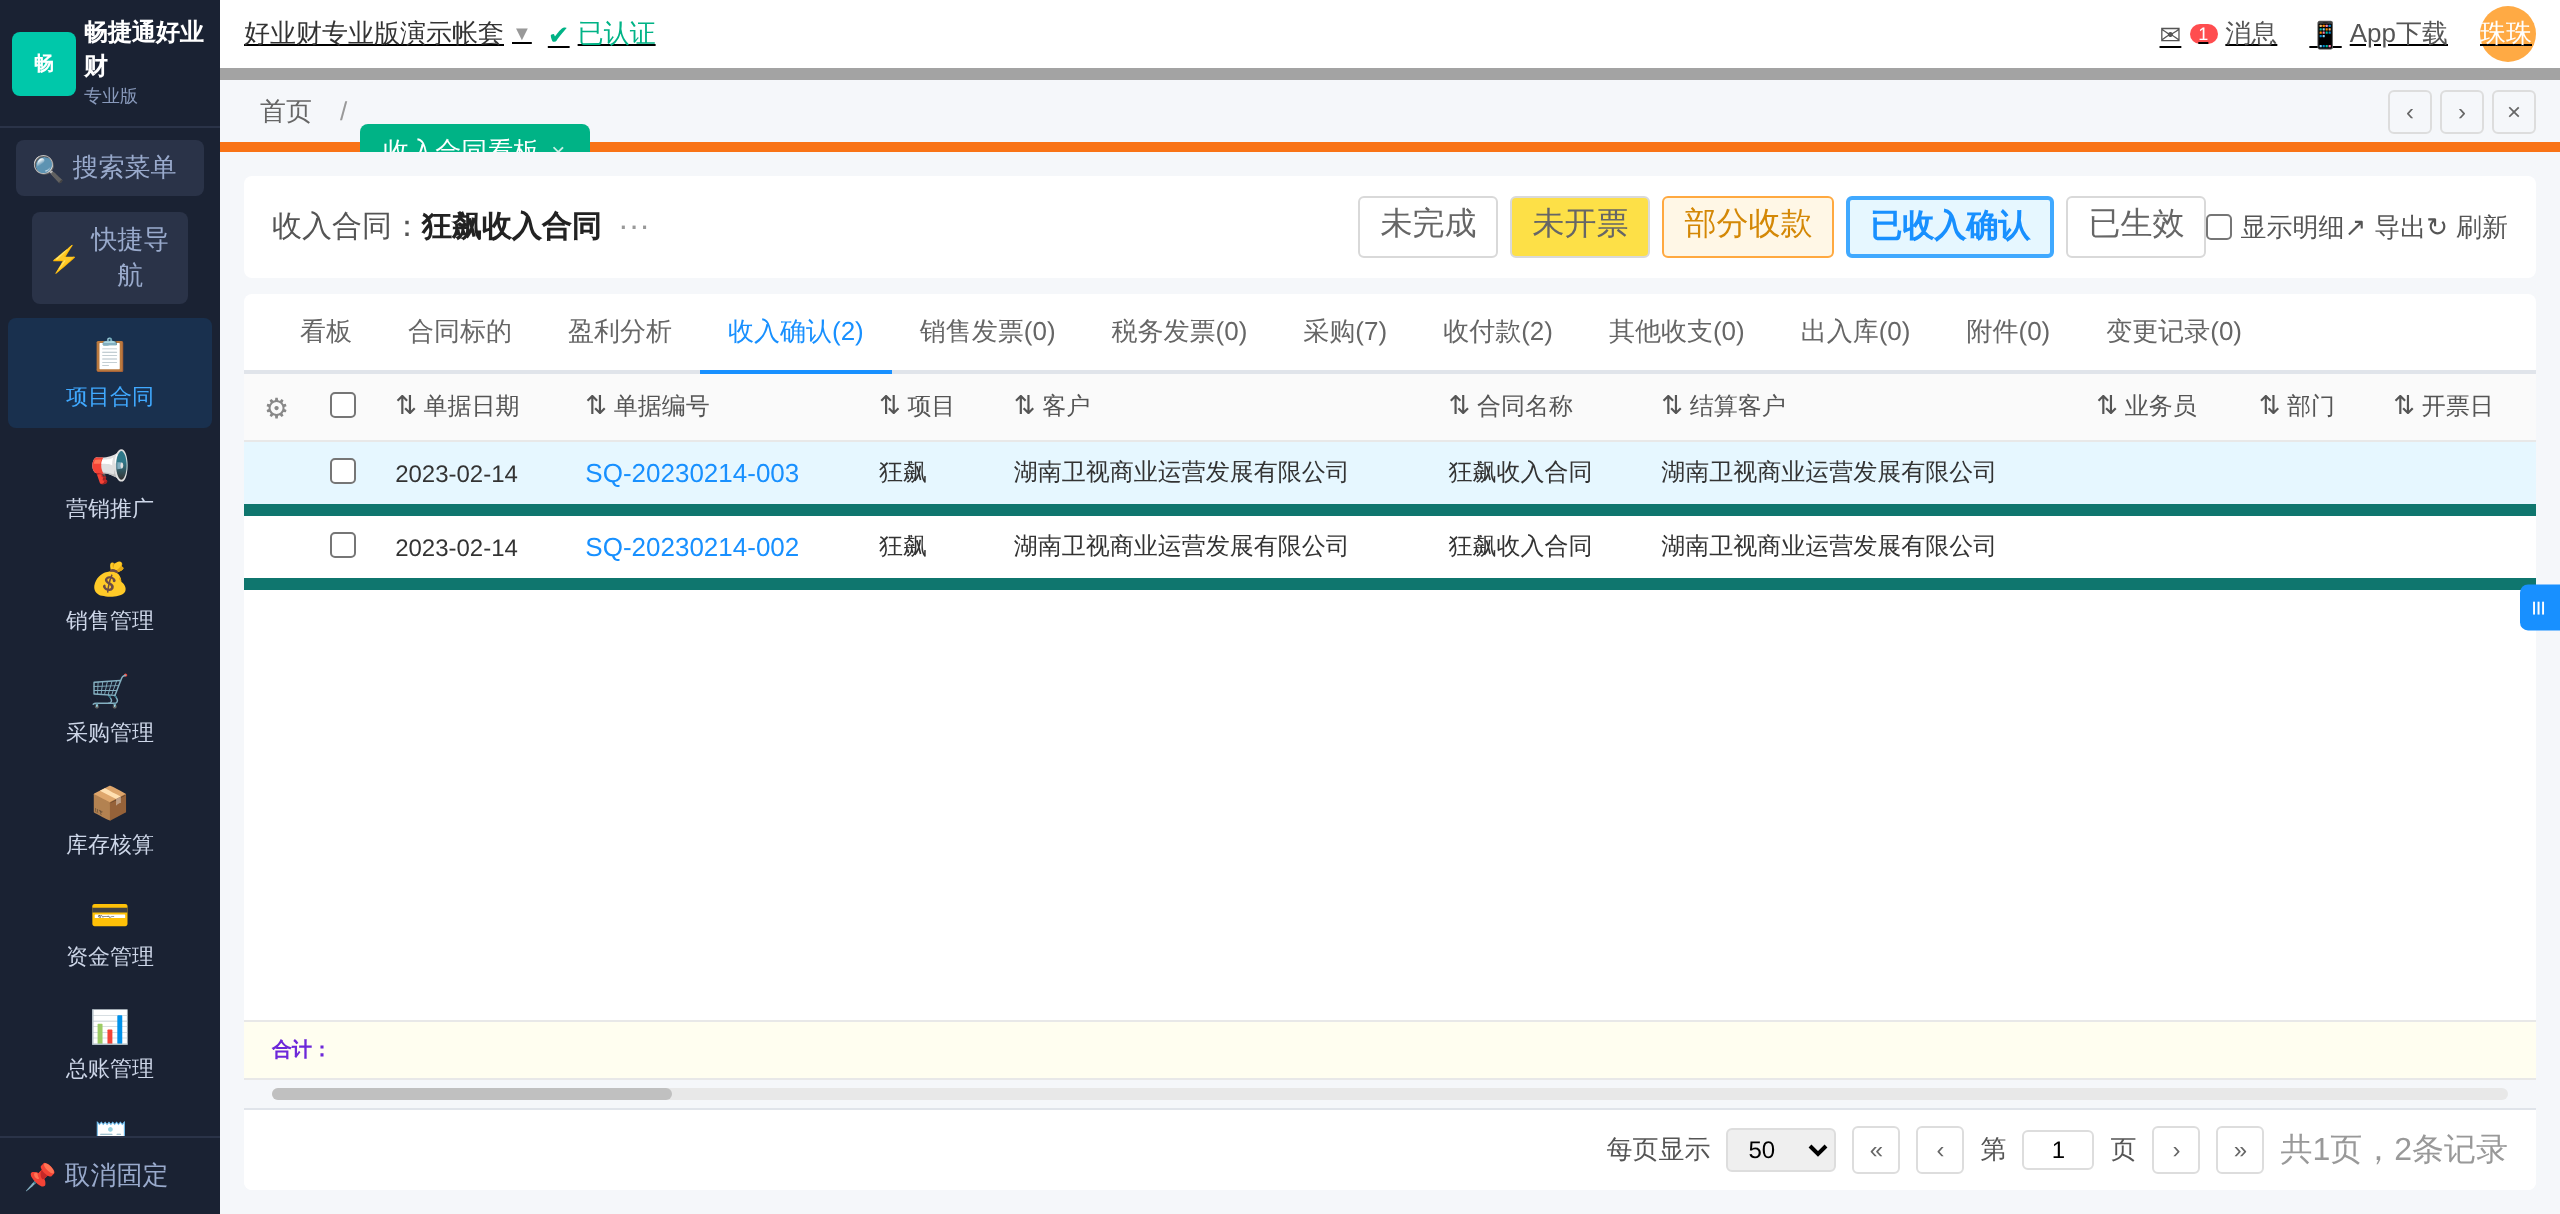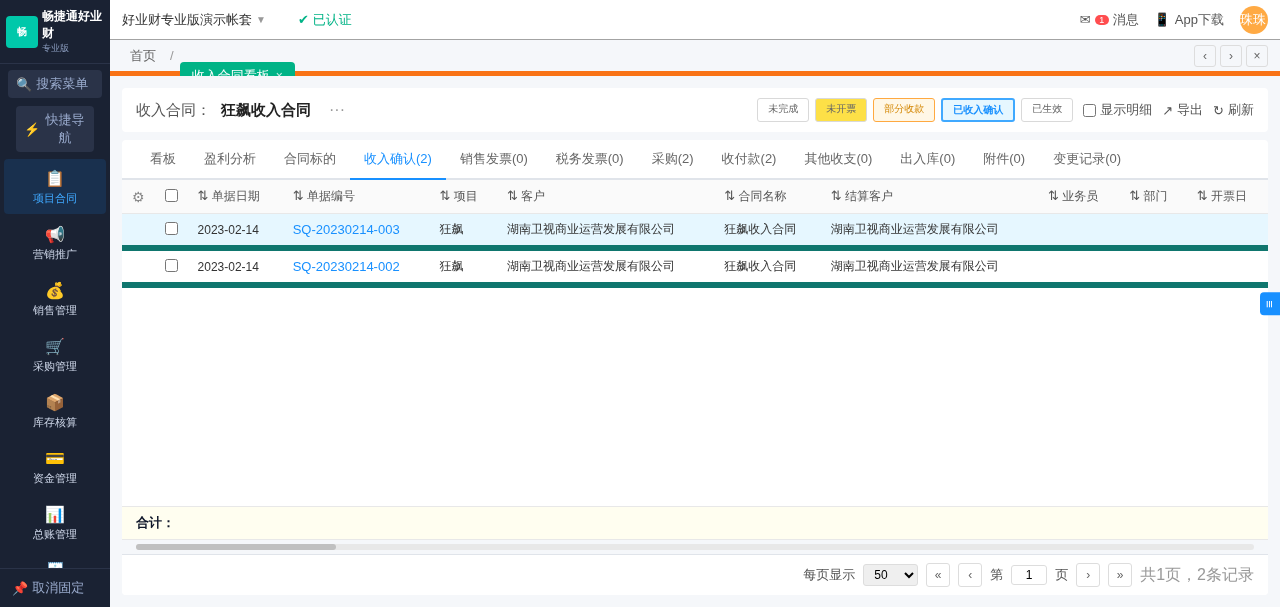--- a/index.html
+++ b/index.html
@@ -17,21 +17,21 @@
     .sidebar-item-icon { width: 22px; height: 22px; display: flex; align-items: center; justify-content: center; font-size: 16px; margin-bottom: 2px; }
     .sidebar-item-label { font-size: 11px; text-align: center; }
     .sidebar-scroll { overflow-y: auto; flex: 1; }
     .sidebar-bottom { border-top: 1px solid #2a3348; padding: 6px 8px; }
     .sidebar-bottom-btn { background: none; border: none; color: #99aacc; font-size: 11px; cursor: pointer; display: flex; align-items: center; gap: 4px; padding: 4px; width: 100%; }
 
     
     .main { flex: 1; display: flex; flex-direction: column; overflow: hidden; }
 
     
-    .topbar { height: 40px; background: #fff; border-bottom: 1px solid #a3a3a3; display: flex; align-items: center; padding: 0 12px; gap: 24px; flex-shrink: 0; }
+    .topbar { height: 40px; background: #fff; border-bottom: 6px solid #a3a3a3; display: flex; align-items: center; padding: 0 12px; gap: 0; flex-shrink: 0; text-decoration: underline; }
     .topbar-company { display: flex; align-items: center; gap: 4px; color: #333; font-size: 13px; cursor: pointer; }
     .topbar-company-arrow { color: #999; font-size: 10px; }
     .topbar-cert { display: flex; align-items: center; gap: 4px; color: #00b386; font-size: 12px; margin-left: 8px; }
     .topbar-spacer { flex: 1; }
     .topbar-actions { display: flex; align-items: center; gap: 16px; }
     .topbar-action { display: flex; align-items: center; gap: 4px; cursor: pointer; color: #555; font-size: 12px; }
     .topbar-badge { background: #ff4d4f; color: white; border-radius: 8px; font-size: 9px; padding: 0 4px; min-width: 14px; text-align: center; }
     .topbar-avatar { width: 28px; height: 28px; border-radius: 50%; background: #ffaa44; display: flex; align-items: center; justify-content: flex-start; color: white; font-size: 12px; }
 
     
@@ -39,24 +39,24 @@
     .tabbar-home { color: #666; font-size: 13px; padding: 0 8px; cursor: pointer; }
     .tabbar-tab { display: flex; align-items: center; gap: 6px; background: #00b386; color: white; border-radius: 4px 4px 0 0; padding: 5px 12px; font-size: 13px; cursor: pointer; margin-top: 40px; }
     .tabbar-tab-close { font-size: 12px; color: rgba(255,255,255,0.8); cursor: pointer; }
     .tabbar-nav { margin-left: auto; display: flex; gap: 4px; }
     .tabbar-nav-btn { background: none; border: 1px solid #ddd; border-radius: 3px; width: 22px; height: 22px; display: flex; align-items: center; justify-content: center; cursor: pointer; color: #666; font-size: 12px; }
 
     
     .content { flex: 1; overflow: hidden; display: flex; flex-direction: column; background: #f5f7fa; padding: 12px; gap: 8px; }
 
     
-    .contract-header { background: #fff; border-radius: 4px; padding: 10px 14px; display: flex; align-items: center; gap: 10px; flex-shrink: 0; }
+    .contract-header { background: #fff; border-radius: 4px; padding: 10px 14px; display: flex; align-items: center; flex-shrink: 0; }
     .contract-more { color: #999; cursor: pointer; font-size: 16px; margin-left: 8px; }
     .contract-status-group { display: flex; gap: 6px; margin-left: auto; }
-    .status-badge { padding: 3px 10px; border-radius: 3px; font-size: 10px; cursor: pointer; border: 1px solid; }
+    .status-badge { padding: 3px 10px; border-radius: 3px; font-size: 16px; cursor: pointer; border: 1px solid; }
     .status-incomplete { background: #fff; border-color: #d9d9d9; color: #666; }
     .status-uninvoiced { background: #fde047; border-color: #d9d9d9; color: #666; }
     .status-partial { background: #fff7e6; border-color: #ffa940; color: #d48806; }
     .status-confirmed { background: #e6f7ff; border-color: #40a9ff; color: #1890ff; font-weight: bold; border-width: 2px; }
     .status-active { background: #fff; border-color: #d9d9d9; color: #666; }
     .topbar-right-btn { display: flex; align-items: center; gap: 4px; font-size: 12px; color: #555; cursor: pointer; }
     .show-detail-cb { display: flex; align-items: center; gap: 4px; font-size: 12px; color: #555; cursor: pointer; }
     .show-detail-cb input { cursor: pointer; }
 
     
@@ -71,21 +71,21 @@
     thead th { background: #fafafa; border-bottom: 1px solid #e8e8e8; padding: 8px 10px; color: #555; font-weight: 500; text-align: left; white-space: nowrap; font-size: 12px; position: sticky; top: 0; z-index: 1; }
     tbody td { padding: 7px 10px; border-bottom: 6px solid #0f766e; color: #333; font-size: 12px; white-space: nowrap; }
     tbody tr.selected { background: #e6f7ff; }
     .row-link { color: #1890ff; text-decoration: none; cursor: pointer; }
     .col-checkbox { width: 30px; text-align: center; }
     .col-setting { width: 30px; text-align: center; color: #999; cursor: pointer; }
     .settings-icon { font-size: 14px; color: #888; }
 
     
     .table-footer { background: #fffef0; border-top: 1px solid #e8e8e8; padding: 7px 14px; display: flex; align-items: center; gap: 10px; flex-shrink: 0; }
-    .footer-total-label { color: #0f172a; font-size: 13px; font-weight: bold; }
+    .footer-total-label { color: #6d28d9; font-size: 10px; font-weight: bold; }
 
     
     .scrollbar-area { background: #f5f7fa; border-top: 1px solid #e8e8e8; padding: 4px 14px; display: flex; align-items: center; flex-shrink: 0; }
     .scrollbar-track { flex: 1; height: 6px; background: #e8e8e8; border-radius: 3px; }
     .scrollbar-thumb { width: 200px; height: 6px; background: #c0c0c0; border-radius: 3px; }
 
     
     .pagination { background: #fff; border-top: 1px solid #e0e4ea; padding: 8px 14px; display: flex; align-items: center; justify-content: flex-end; gap: 8px; flex-shrink: 0; font-size: 12px; color: #555; }
     .pagination-select { border: 1px solid #ddd; border-radius: 3px; padding: 2px 6px; font-size: 12px; }
     .pagination-btn { border: 1px solid #ddd; border-radius: 3px; width: 24px; height: 24px; display: flex; align-items: center; justify-content: center; cursor: pointer; color: #666; background: #fff; font-size: 12px; }
@@ -226,26 +226,26 @@
       </div>
       <div class="topbar-right-btn">
         <span>↻</span>
         <span>刷新</span>
       </div>
     </div>
 
     <div style="flex:1;display:flex;flex-direction:column;overflow:hidden;justify-content:center;">
       <div class="subtabs">
         <div class="subtab">看板</div>
+        <div class="subtab">合同标的</div>
         <div class="subtab">盈利分析</div>
-        <div class="subtab">合同标的</div>
         <div class="subtab active">收入确认(2)</div>
         <div class="subtab">销售发票(0)</div>
         <div class="subtab">税务发票(0)</div>
-        <div class="subtab">采购(2)</div>
+        <div class="subtab">采购(7)</div>
         <div class="subtab">收付款(2)</div>
         <div class="subtab">其他收支(0)</div>
         <div class="subtab">出入库(0)</div>
         <div class="subtab">附件(0)</div>
         <div class="subtab">变更记录(0)</div>
       </div>
 
       <div class="table-wrap">
         <div class="table-container">
           <table>

